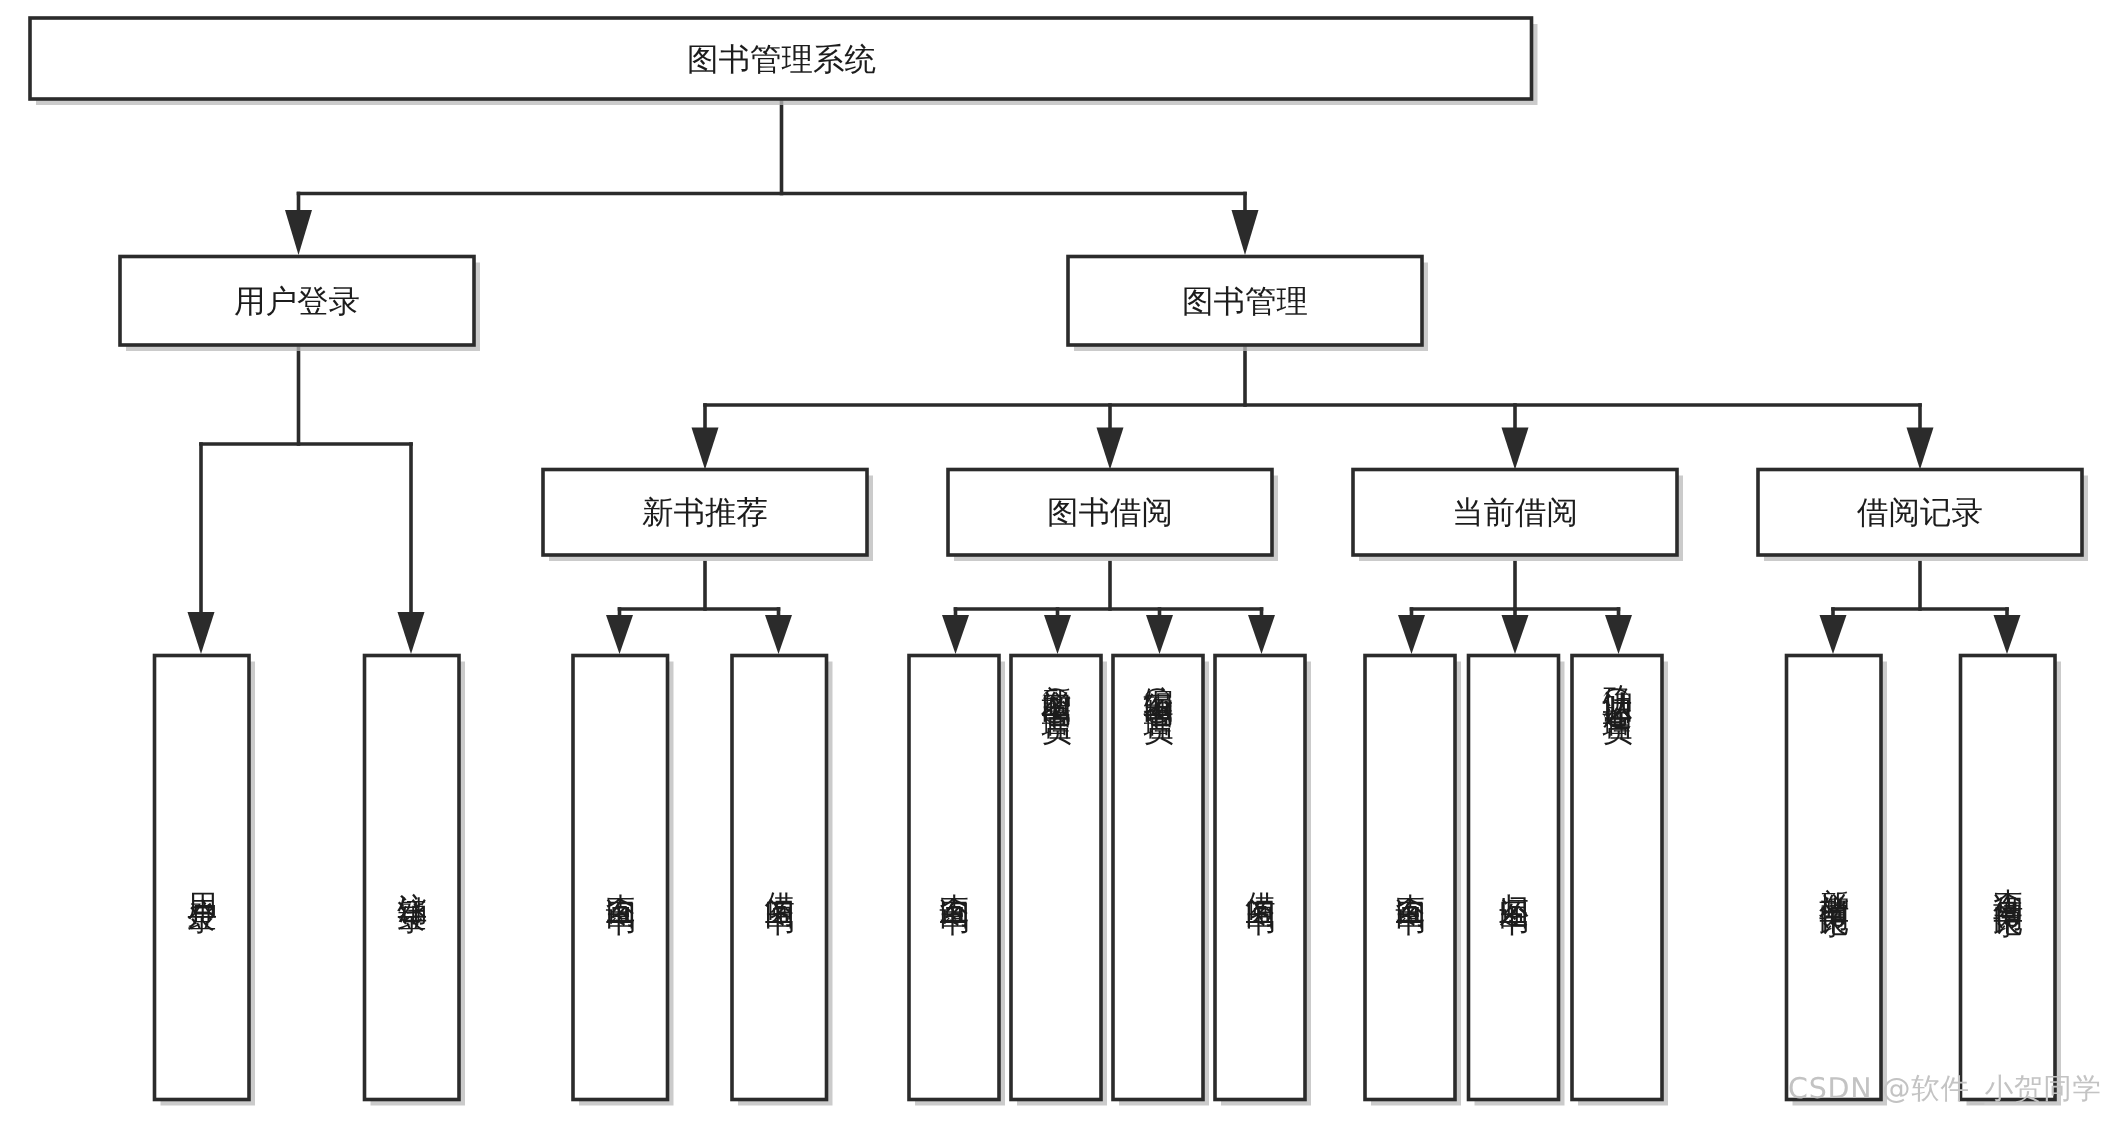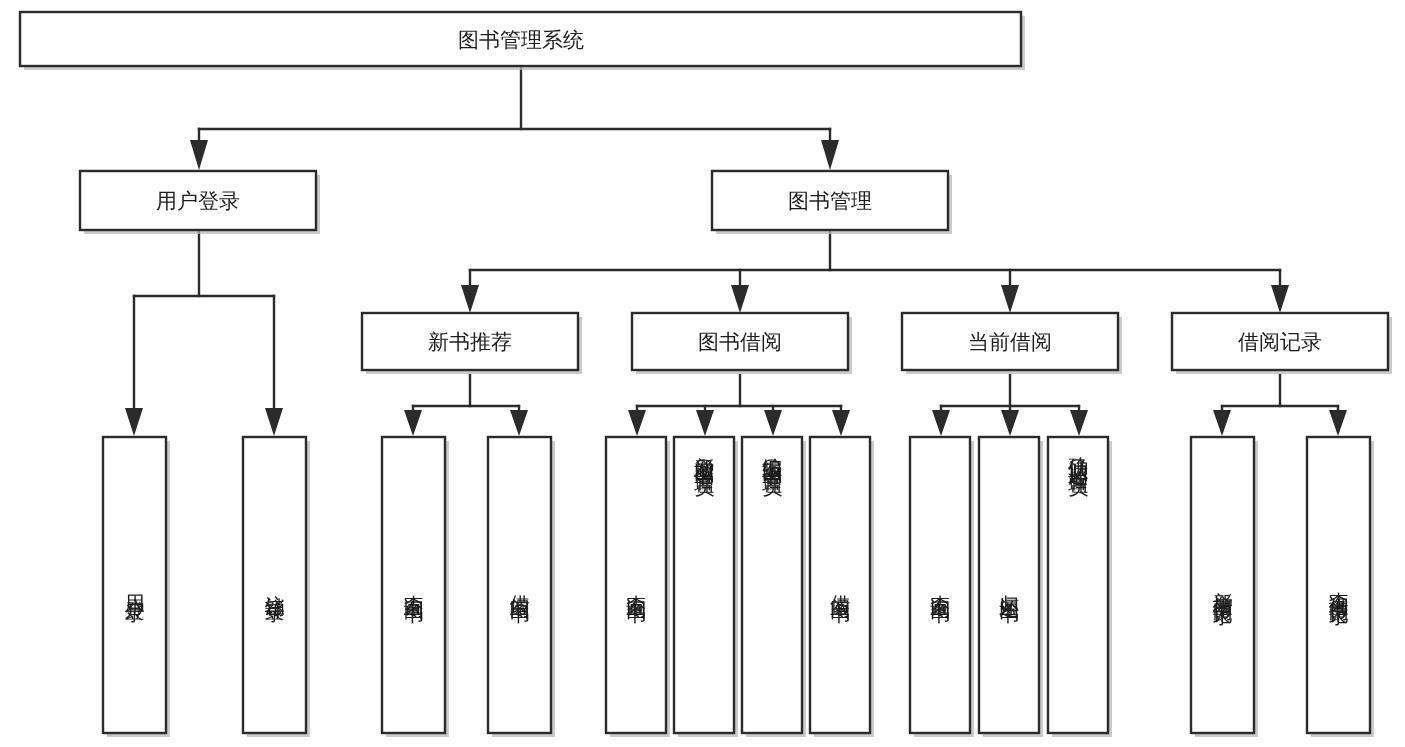--- a/index.html
+++ b/index.html
@@ -231,14 +231,15 @@
   <div class="leaf-label top-aligned" style="left:742px; top:437px; width:60px; height:296px;">编辑图书（管理员）</div>
   <div class="leaf-label" style="left:810px; top:437px; width:60px; height:296px;">借阅图书</div>
 
   <div class="leaf-label" style="left:910px; top:437px; width:60px; height:296px;">查询图书</div>
   <div class="leaf-label" style="left:979px; top:437px; width:60px; height:296px;">归还图书</div>
   <div class="leaf-label top-aligned" style="left:1048px; top:437px; width:60px; height:296px;">确认归还（管理员）</div>
 
   <div class="leaf-label" style="left:1191px; top:437px; width:63px; height:296px;">新增借阅记录</div>
   <div class="leaf-label" style="left:1307px; top:437px; width:63px; height:296px;">查询借阅记录</div>
 
+  <div class="watermark" style="left:1192px; top:713px;">CSDN @软件_小贺同学</div>
 
 </div>
 
 </body></html>

